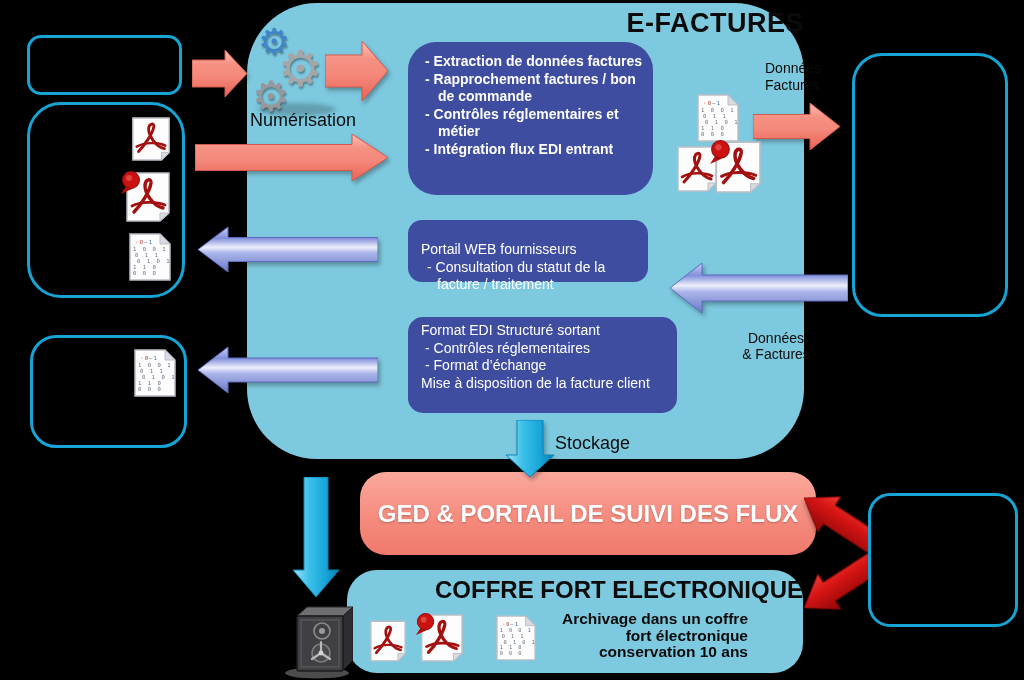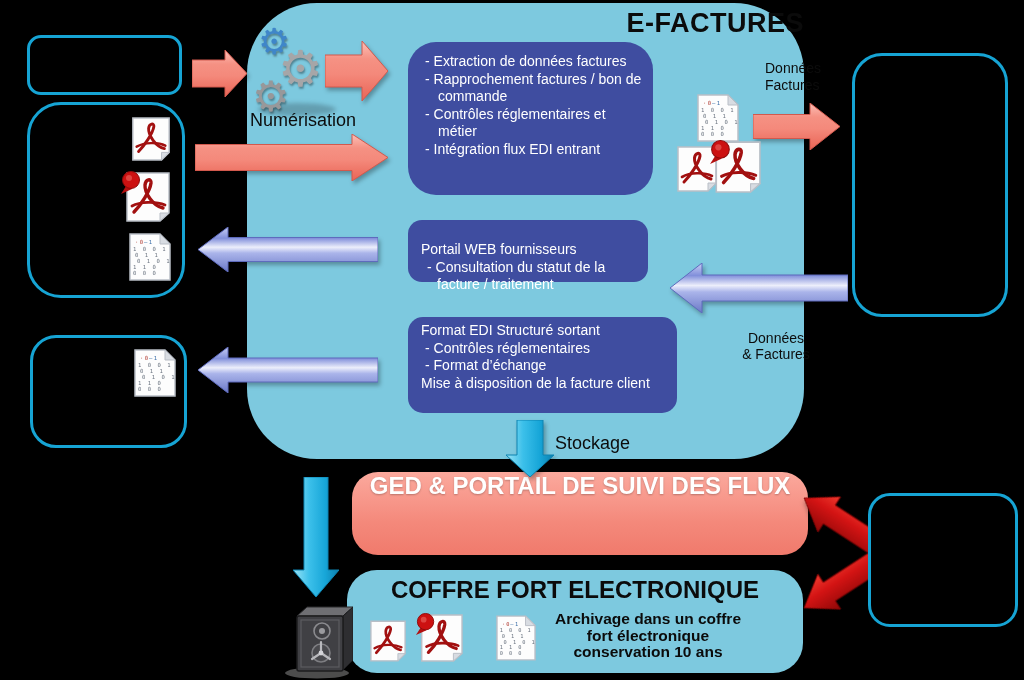--- a/index.html
+++ b/index.html
@@ -11,44 +11,44 @@
             background:#7dc9df;border-radius:70px;z-index:1;}
   #main-title{position:absolute;left:247px;top:8px;width:557px;text-align:right;
               font-size:27px;font-weight:bold;color:#0b0b0b;letter-spacing:.5px;z-index:2;}
 
   
   .navy{position:absolute;background:#3f4da0;color:#fff;font-size:14px;line-height:17.5px;
         z-index:2;box-sizing:border-box;}
   #process-box{left:408px;top:42px;width:245px;height:153px;border-radius:28px;padding:11px 10px 0 17px;}
   #portal-box{left:408px;top:220px;width:240px;height:62px;border-radius:14px;padding:21px 8px 0 13px;}
   #edi-box{left:408px;top:317px;width:269px;height:96px;border-radius:15px;padding:5px 8px 0 13px;}
-  .hang{padding-left:13px;text-indent:-13px;}
+  .hang{padding-left:13px;text-indent:-13px;font-weight:bold;}
   .hang2{padding-left:16px;text-indent:-10px;}
   .edi-item{margin-left:4px;}
 
   
   .black-box{position:absolute;background:#000;border:3px solid #16a4d4;
              box-sizing:border-box;z-index:5;}
 
   
   .lbl{position:absolute;color:#0c0c0c;font-size:18px;z-index:2;}
   #lbl-donn-top{left:765px;top:60px;line-height:17px;font-size:14px;}
   #lbl-donn-bot{left:737px;top:330px;width:78px;text-align:center;line-height:16px;font-size:14px;}
 
   
-  #ged-box{position:absolute;left:352px;top:472px;width:456px;height:83px;border-radius:26px;
+  #ged-box{position:absolute;left:360px;top:472px;width:456px;height:83px;border-radius:26px;
            background:linear-gradient(180deg,#fba99d 0%,#f69184 45%,#f4897b 60%,#f07a6c 100%);
-           display:flex;align-items:flex-start;justify-content:center;z-index:2;}
+           display:flex;align-items:center;justify-content:center;z-index:2;}
   #ged-title{color:#fff;font-size:24px;font-weight:bold;white-space:nowrap;
              text-shadow:0 1px 2px rgba(0,0,0,.25);}
   #coffre-box{position:absolute;left:347px;top:570px;width:456px;height:103px;border-radius:30px;
               background:#7dc9df;z-index:2;}
-  #coffre-title{position:absolute;left:347px;top:576px;width:456px;text-align:center;
+  #coffre-title{position:absolute;left:347px;top:576px;width:456px;text-align:right;
                 font-size:24px;font-weight:bold;color:#0b0b0b;z-index:3;white-space:nowrap;}
-  #archive-text{position:absolute;left:548px;top:611px;width:200px;text-align:center;
+  #archive-text{position:absolute;left:548px;top:611px;width:200px;text-align:right;
                 font-size:15.5px;line-height:16.5px;font-weight:bold;color:#0b0b0b;z-index:3;}
 
   
   .arrow{position:absolute;z-index:4;filter:drop-shadow(2px 3px 2px rgba(0,0,0,.30));}
 
   
   .doc-icon{position:absolute;z-index:6;}
   .gear{position:absolute;z-index:4;line-height:1;
         text-shadow:1px 2px 2px rgba(0,0,0,.35);font-family:"DejaVu Sans",sans-serif;}
   #safe-icon{position:absolute;left:283px;top:598px;z-index:4;}

